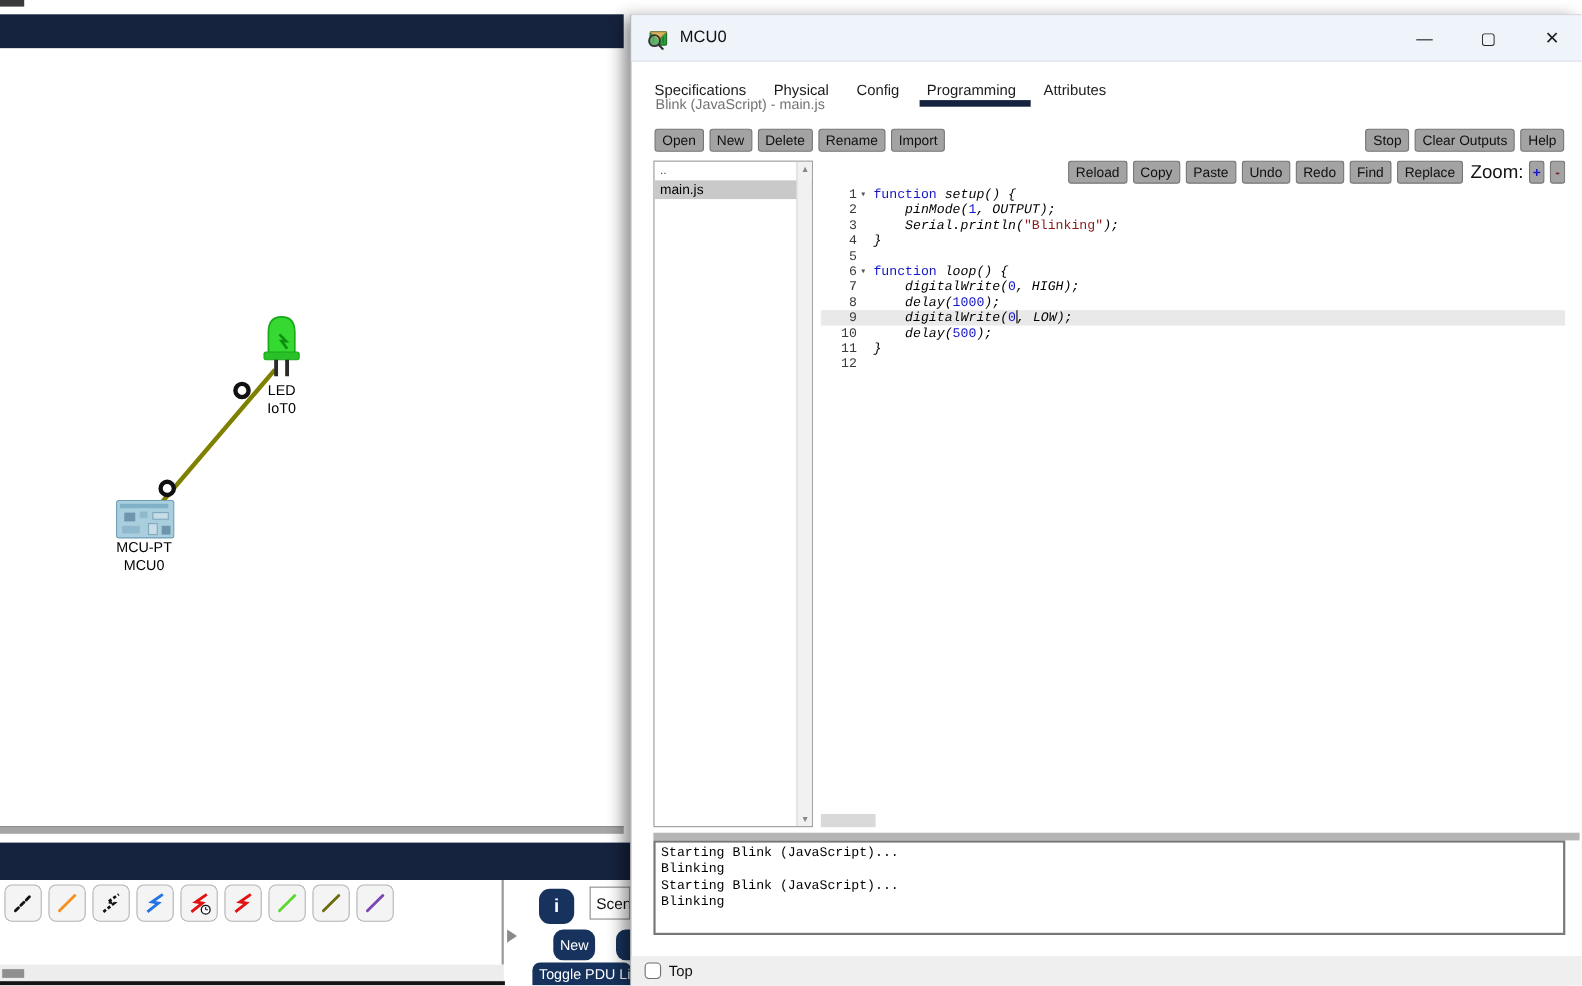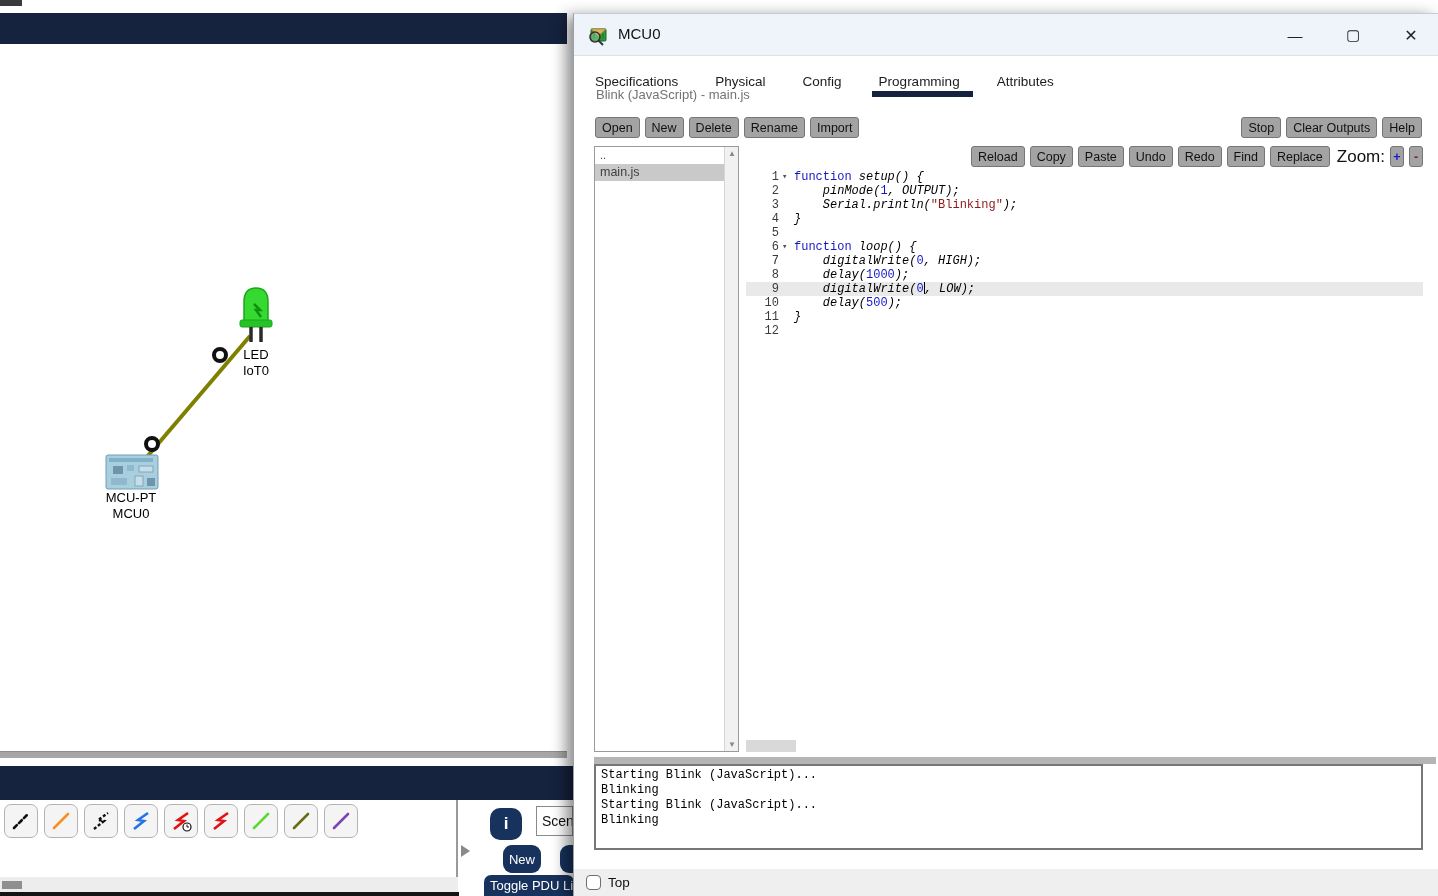--- a/index.html
+++ b/index.html
@@ -42,37 +42,37 @@
                 box-shadow:-7px 3px 14px rgba(0,0,0,0.45); }
   .titlebar { position:absolute; left:0; top:0; width:100%; height:42px; background:#eff3fa;
               border-bottom:1px solid #dde1e8; }
   .title-icon { position:absolute; left:13px; top:9px; }
   .title-text { position:absolute; left:44px; top:11px; font-size:15px; color:#111; }
   .win-ctl { position:absolute; top:0; width:46px; height:42px; border:none; background:transparent;
              font-size:15px; color:#222; cursor:pointer; }
   .ctl-min { right:120px; } .ctl-max { right:62px; } .ctl-close { right:4px; font-size:16px; }
 
   .tab-bar { position:absolute; left:0; top:52px; width:100%; height:31px; display:flex;
-             align-items:center; padding-left:21px; gap:37px; }
+             align-items:center; padding-left:21px; gap:25px; }
   .tab { position:relative; font-size:13.5px; color:#1c1c1c; cursor:pointer; padding:4px 0; }
   .tab.active { }
   .tab.active::after { content:""; position:absolute; left:-7px; bottom:-4px; width:101px; height:6px;
                        background:#16233e; }
 
   .file-header { position:absolute; left:22px; top:73px; font-size:13px; color:#737373; }
   .btn-row { position:absolute; display:flex; gap:5px; }
   .row-file { left:21px; top:103px; }
   .row-run  { top:103px; right:16px; }
   .ptbtn { font-family:"Liberation Sans",sans-serif; font-size:12.5px; color:#111; background:#a3a3a3;
            border:1px solid #767676; border-radius:3px; padding:2px 6px; height:21px; cursor:pointer;
            white-space:nowrap; }
 
   .file-list { position:absolute; left:20px; top:132px; width:145px; height:606px; background:#fff;
                border:1px solid #9a9a9a; font-size:12.5px; overflow:hidden; }
-  .fl-item { padding:1px 5px; color:#404040; height:17px; line-height:15px; cursor:pointer; }
+  .fl-item { padding:1px 5px; color:#000000; height:17px; line-height:15px; cursor:pointer; }
   .fl-item.updir { font-size:11px; color:#444; }
   .fl-item.selected { background:#c9c9c9; }
   .fl-scroll { position:absolute; right:0; top:0; width:14px; height:100%; background:#f1f1f1;
                border-left:1px solid #d6d6d6; }
   .fl-arrow { position:absolute; left:0; width:14px; text-align:center; font-size:8px; color:#888; cursor:pointer; }
   .fl-up { top:2px; } .fl-down { bottom:2px; }
 
   .code-area { position:absolute; left:172px; top:132px; width:677px; height:623px; background:#fff; overflow:hidden; }
   .editor-toolbar { position:absolute; top:0; right:0; display:flex; gap:5px; align-items:center; }
   .zoom-label { font-size:17px; color:#111; margin-left:2px; }

